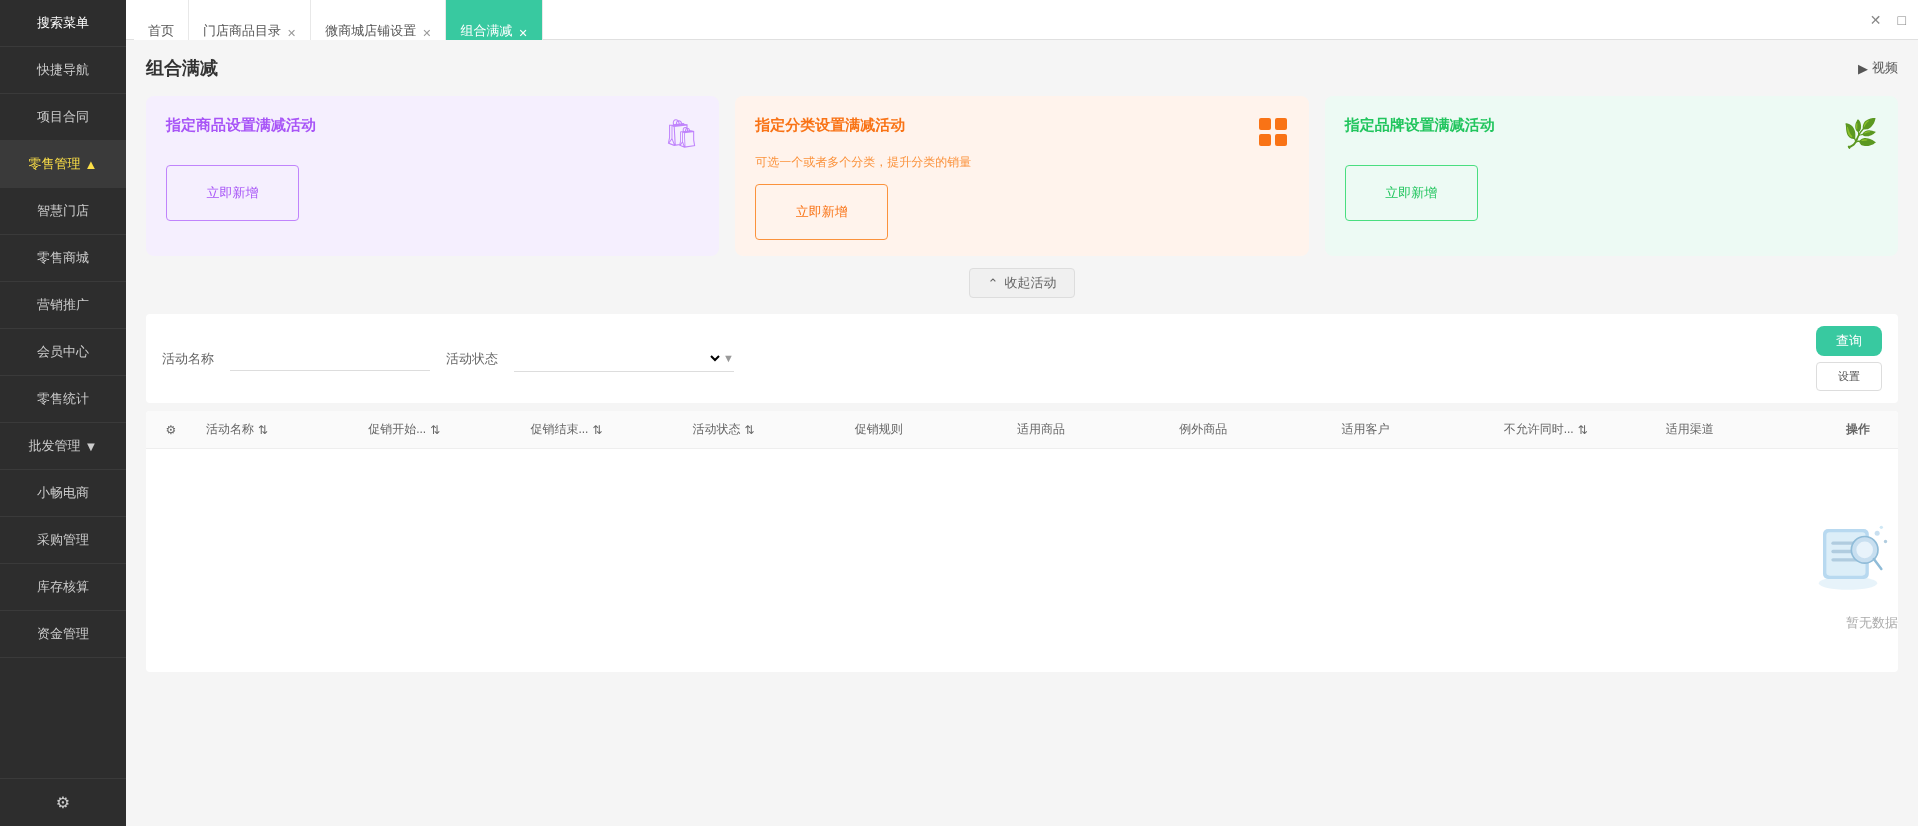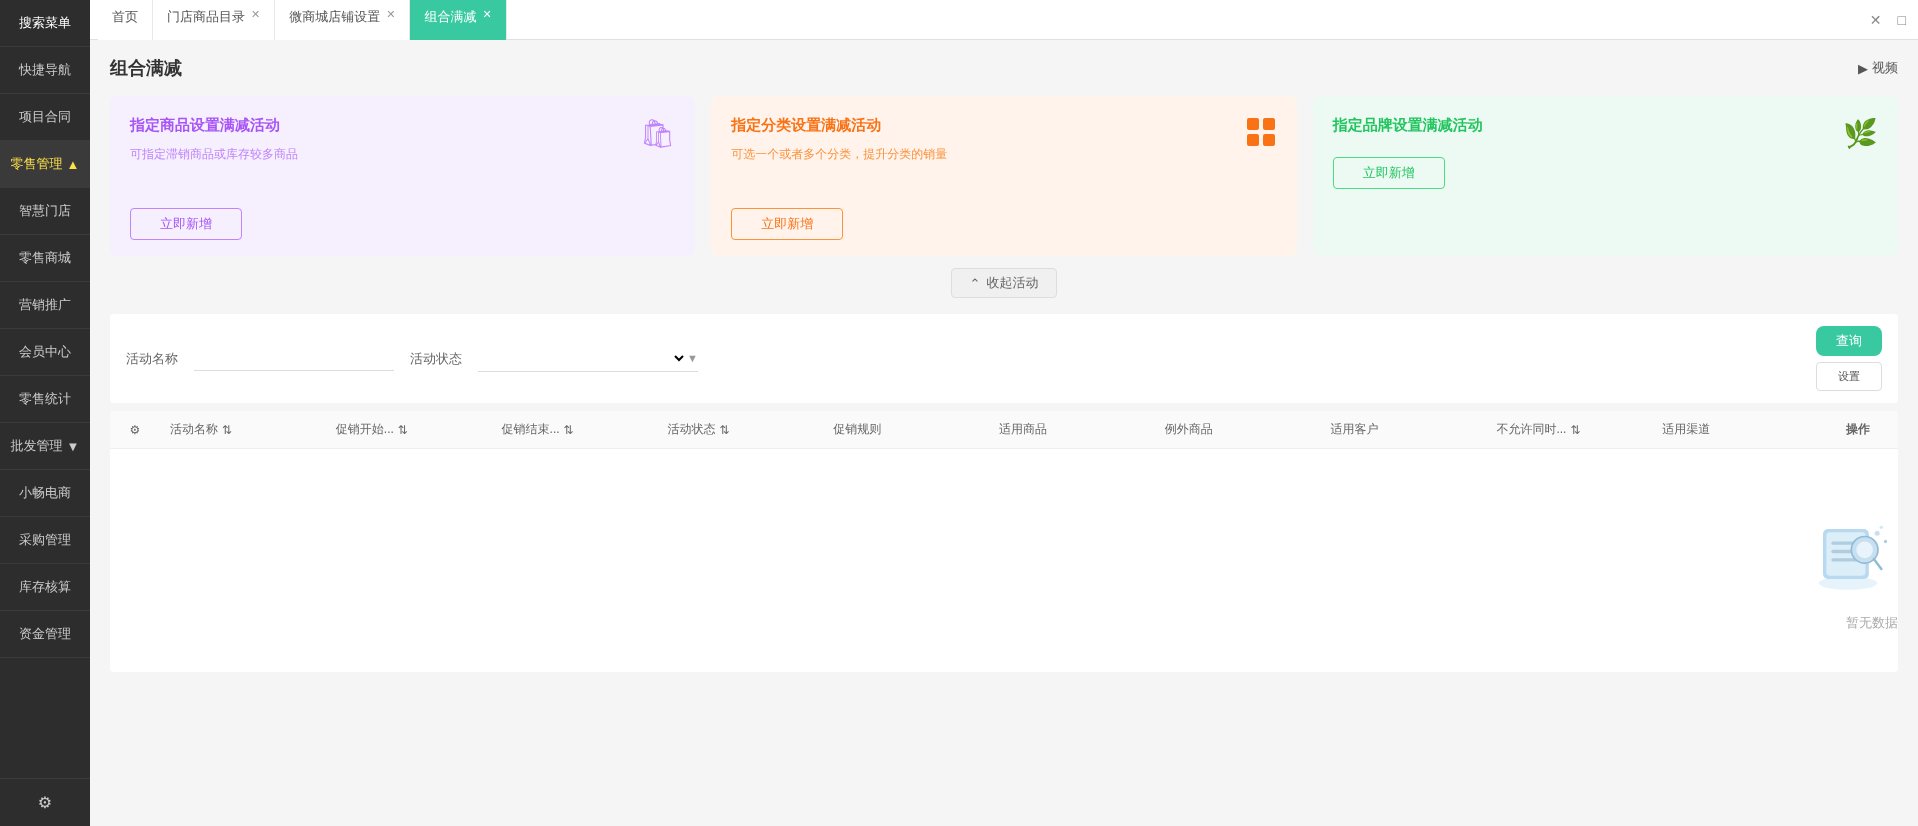--- a/index.html
+++ b/index.html
@@ -1,20 +1,20 @@
 <!DOCTYPE html>
 <html><head>
   <meta charset="utf-8">
   <style>
     * { box-sizing: border-box; margin: 0; padding: 0; }
     body { font-family: 'Microsoft YaHei', Arial, sans-serif; font-size: 13px; background: #f5f5f5; display: flex; height: 826px; overflow: hidden; }
 
     
     .sidebar {
-      width: 90px;
+      width: 126px;
       background: #2d2d2d;
       color: #ccc;
       display: flex;
       flex-direction: column;
       flex-shrink: 0;
       height: 100%;
       overflow: hidden;
     }
     .sidebar-search {
       padding: 14px 0;
@@ -57,22 +57,22 @@
       display: flex;
       align-items: center;
       background: #fff;
       border-bottom: 1px solid #e0e0e0;
       height: 40px;
       padding: 0 8px;
       position: relative;
     }
     .tab {
       display: flex;
-      align-items: flex-start;
-      padding: 8px 14px;
+      align-items: flex-end;
+      padding: 0 14px;
       height: 40px;
       font-size: 13px;
       color: #555;
       cursor: pointer;
       border-right: 1px solid #e8e8e8;
       background: #fff;
       white-space: nowrap;
     }
     .tab .close-icon {
       margin-left: 6px;
@@ -141,21 +141,21 @@
       flex-direction: column;
       min-height: 160px;
     }
     .card-purple { background: #f5effe; }
     .card-orange { background: #fff3ec; }
     .card-green { background: #edfaf4; }
 
     .card-title {
       font-size: 15px;
       font-weight: bold;
-      margin-bottom: 10px;
+      margin-bottom: 18px;
     }
     .card-purple .card-title { color: #a855f7; }
     .card-orange .card-title { color: #f97316; }
     .card-green .card-title { color: #22c55e; }
 
     .card-desc {
       font-size: 12px;
       color: #888;
       line-height: 1.6;
       flex: 1;
@@ -168,22 +168,22 @@
       position: absolute;
       top: 20px;
       right: 20px;
       font-size: 30px;
     }
     .card-btn {
       margin-top: 12px;
       border: 1px solid;
       background: transparent;
       border-radius: 4px;
-      padding: 6px 0;
-      width: 112px;
+      padding: 18px 0;
+      width: 133px;
       cursor: pointer;
       font-size: 13px;
       text-align: center;
     }
     .card-purple .card-btn { border-color: #c084fc; color: #a855f7; }
     .card-orange .card-btn { border-color: #fb923c; color: #f97316; }
     .card-green .card-btn { border-color: #4ade80; color: #22c55e; }
 
     
     .collapse-bar {
@@ -368,21 +368,20 @@
       </div>
     </div>
 
     <div class="cards-row">
 
       <div class="card card-purple">
         <div class="card-title">指定商品设置满减活动</div>
         <div class="card-icon">
           <span style="font-size:28px;color:#c084fc;">🛍</span>
         </div>
-        <div class="card-desc">可指定滞销商品或库存较多商品</div>
         <button class="card-btn">立即新增</button>
       </div>
 
       <div class="card card-orange">
         <div class="card-title">指定分类设置满减活动</div>
         <div class="card-icon">
           <svg width="32" height="32" viewBox="0 0 32 32" fill="none" style="color:#f97316">
             <rect x="2" y="2" width="12" height="12" rx="2" fill="#f97316"></rect>
             <rect x="18" y="2" width="12" height="12" rx="2" fill="#f97316"></rect>
             <rect x="2" y="18" width="12" height="12" rx="2" fill="#f97316"></rect>

